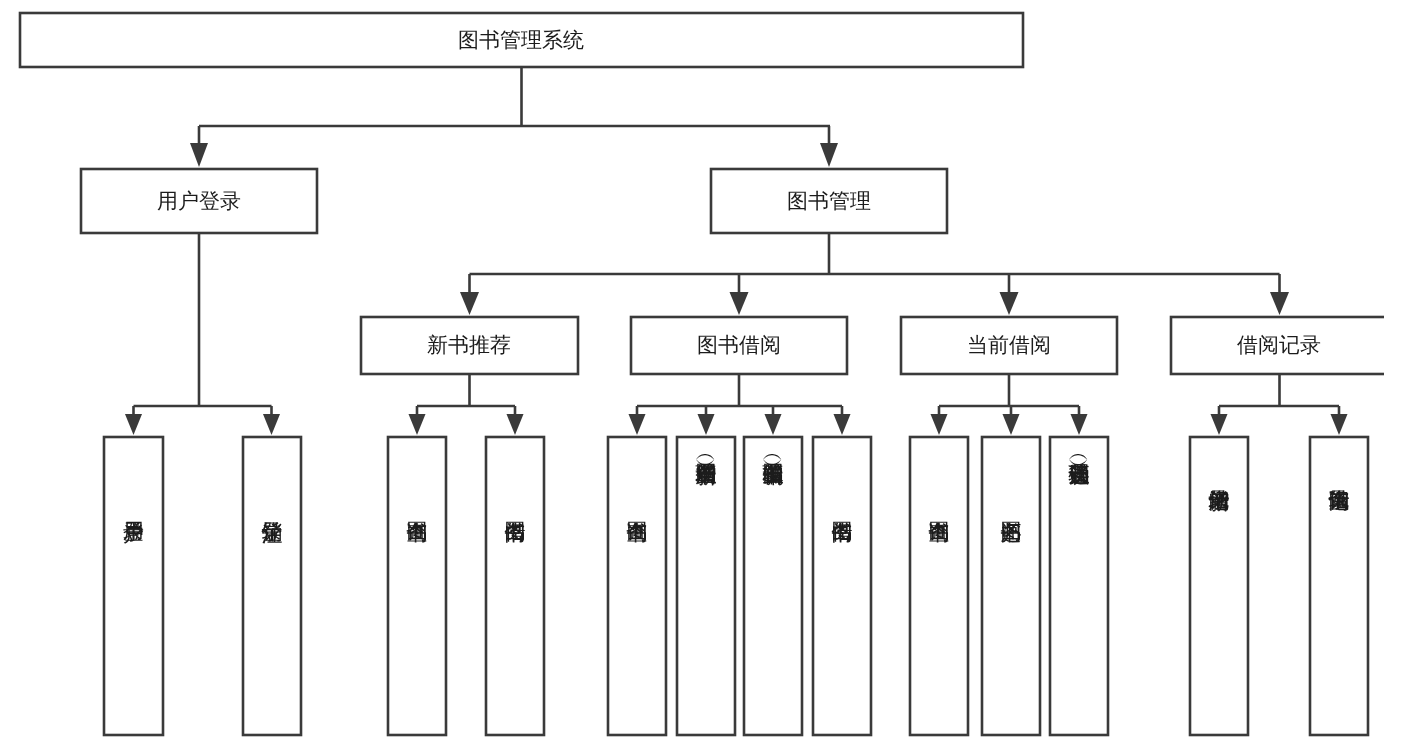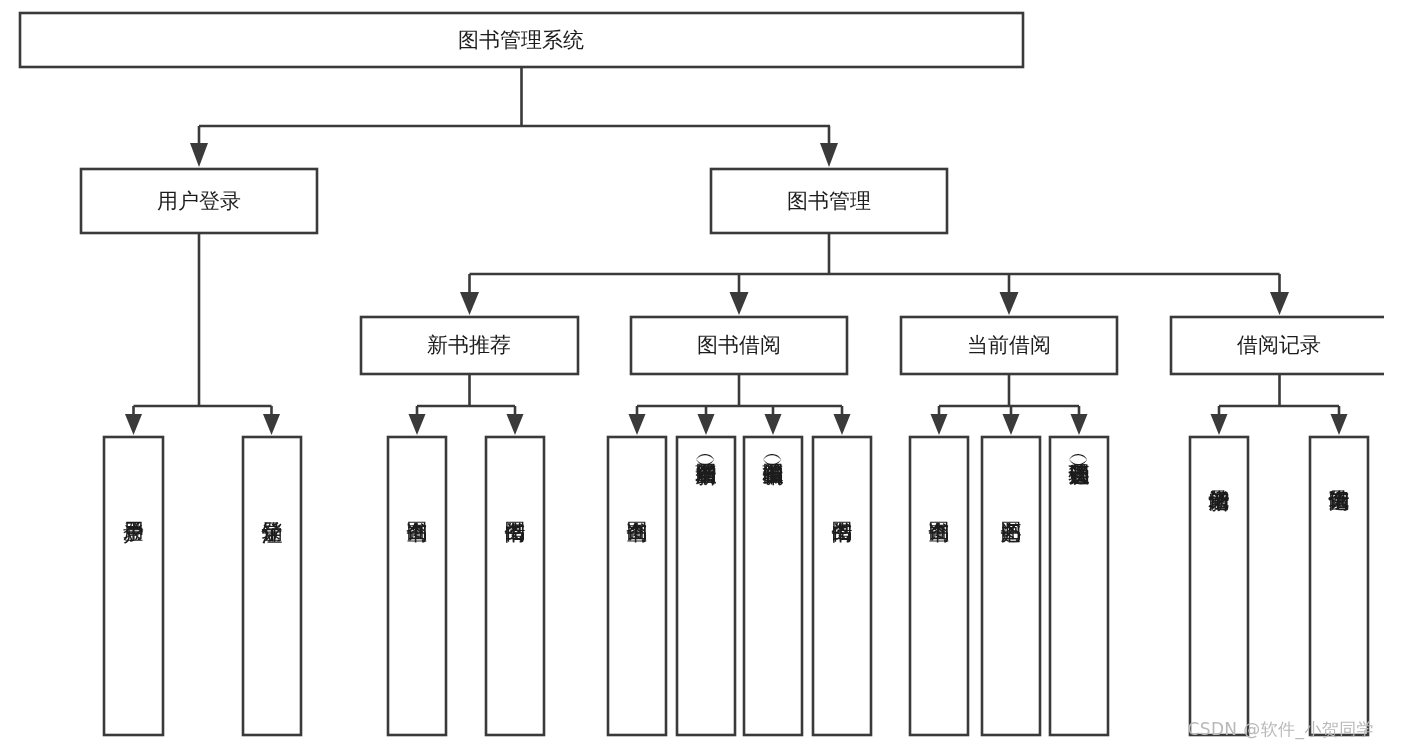--- a/index.html
+++ b/index.html
@@ -215,15 +215,14 @@
       <text class="node-label-v" x="1219" y="473">新增借阅记录</text>
     </g>
 
     <g>
       <rect class="node-box" x="1310" y="437" width="58" height="298"></rect>
       <text class="node-label-v" x="1339" y="473">查询借阅记录</text>
     </g>
 
   </svg>
 
-  <div class="watermark">CSDN @软件_小贺同学</div>
 
 </div>
 
 </body></html>

